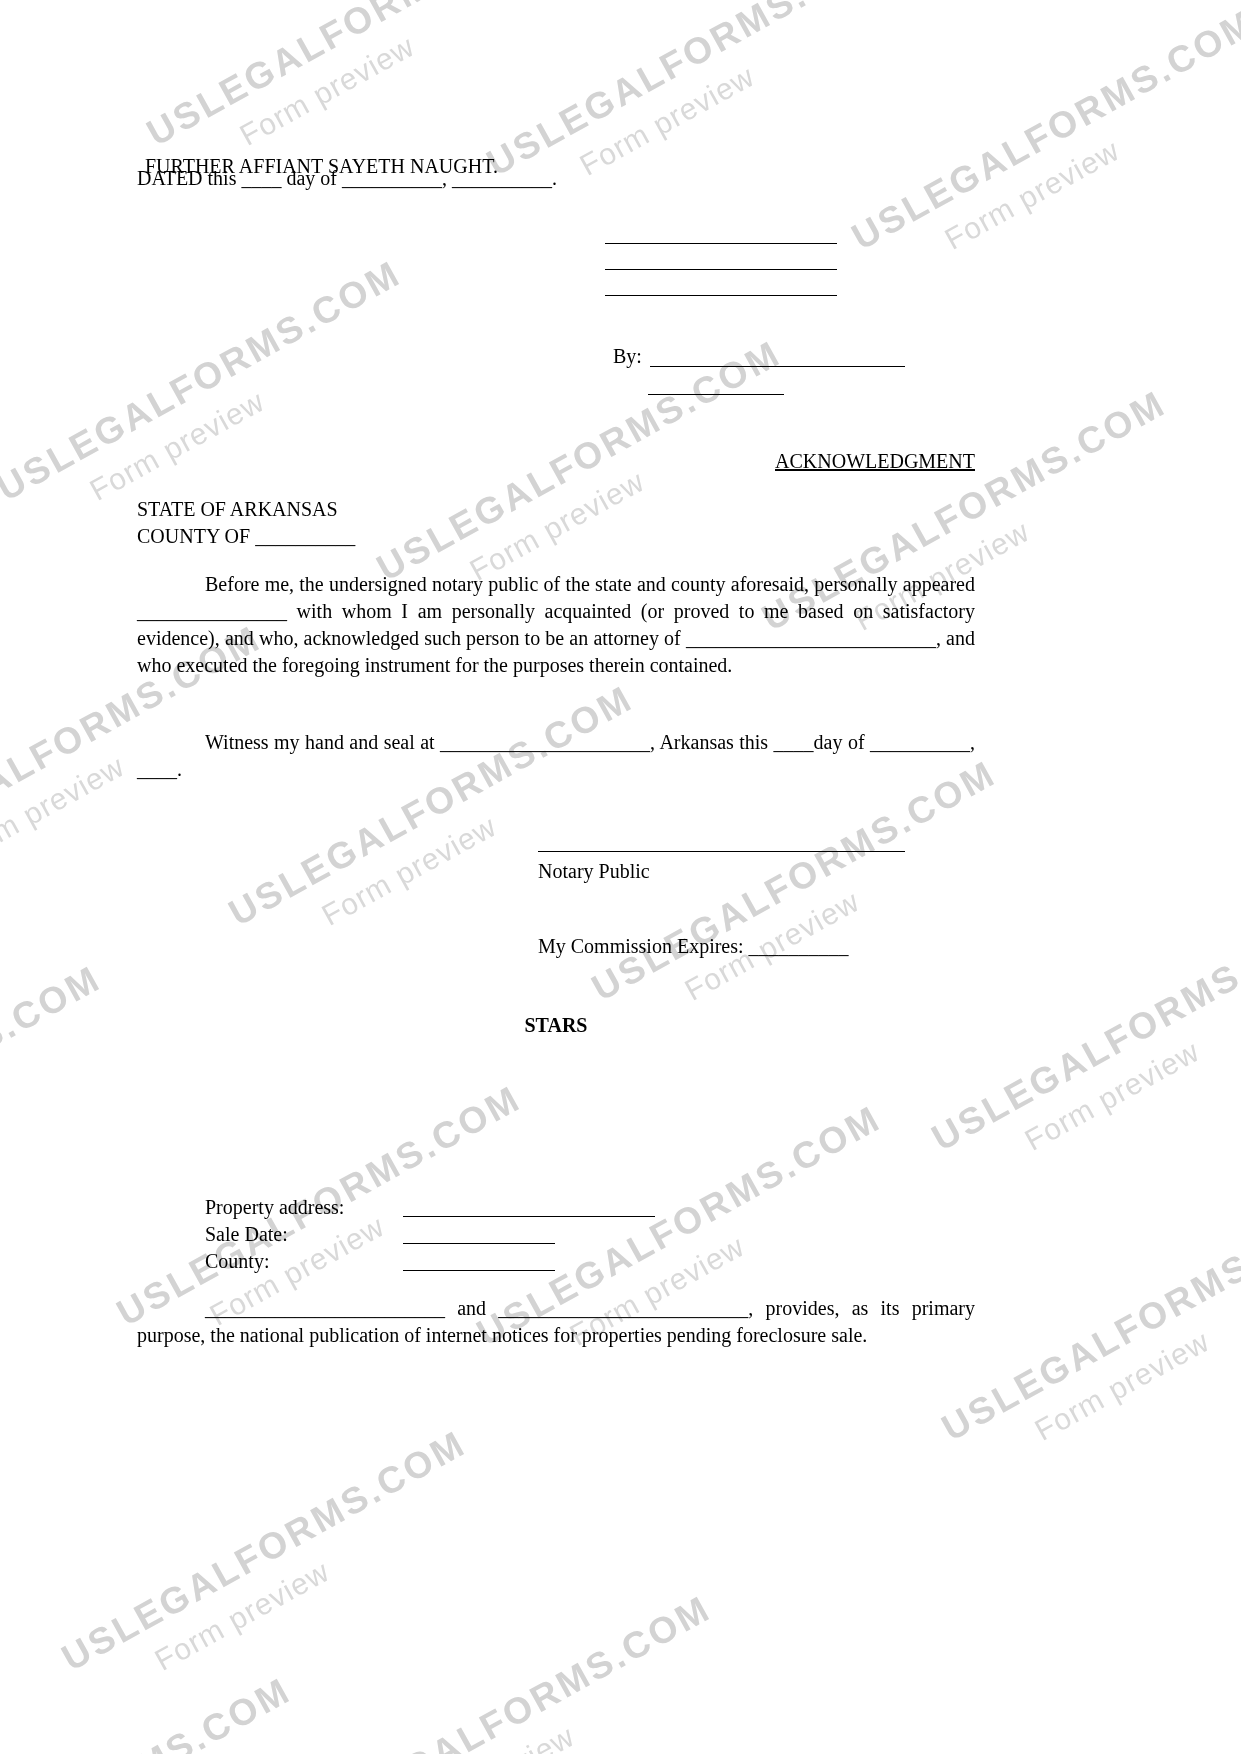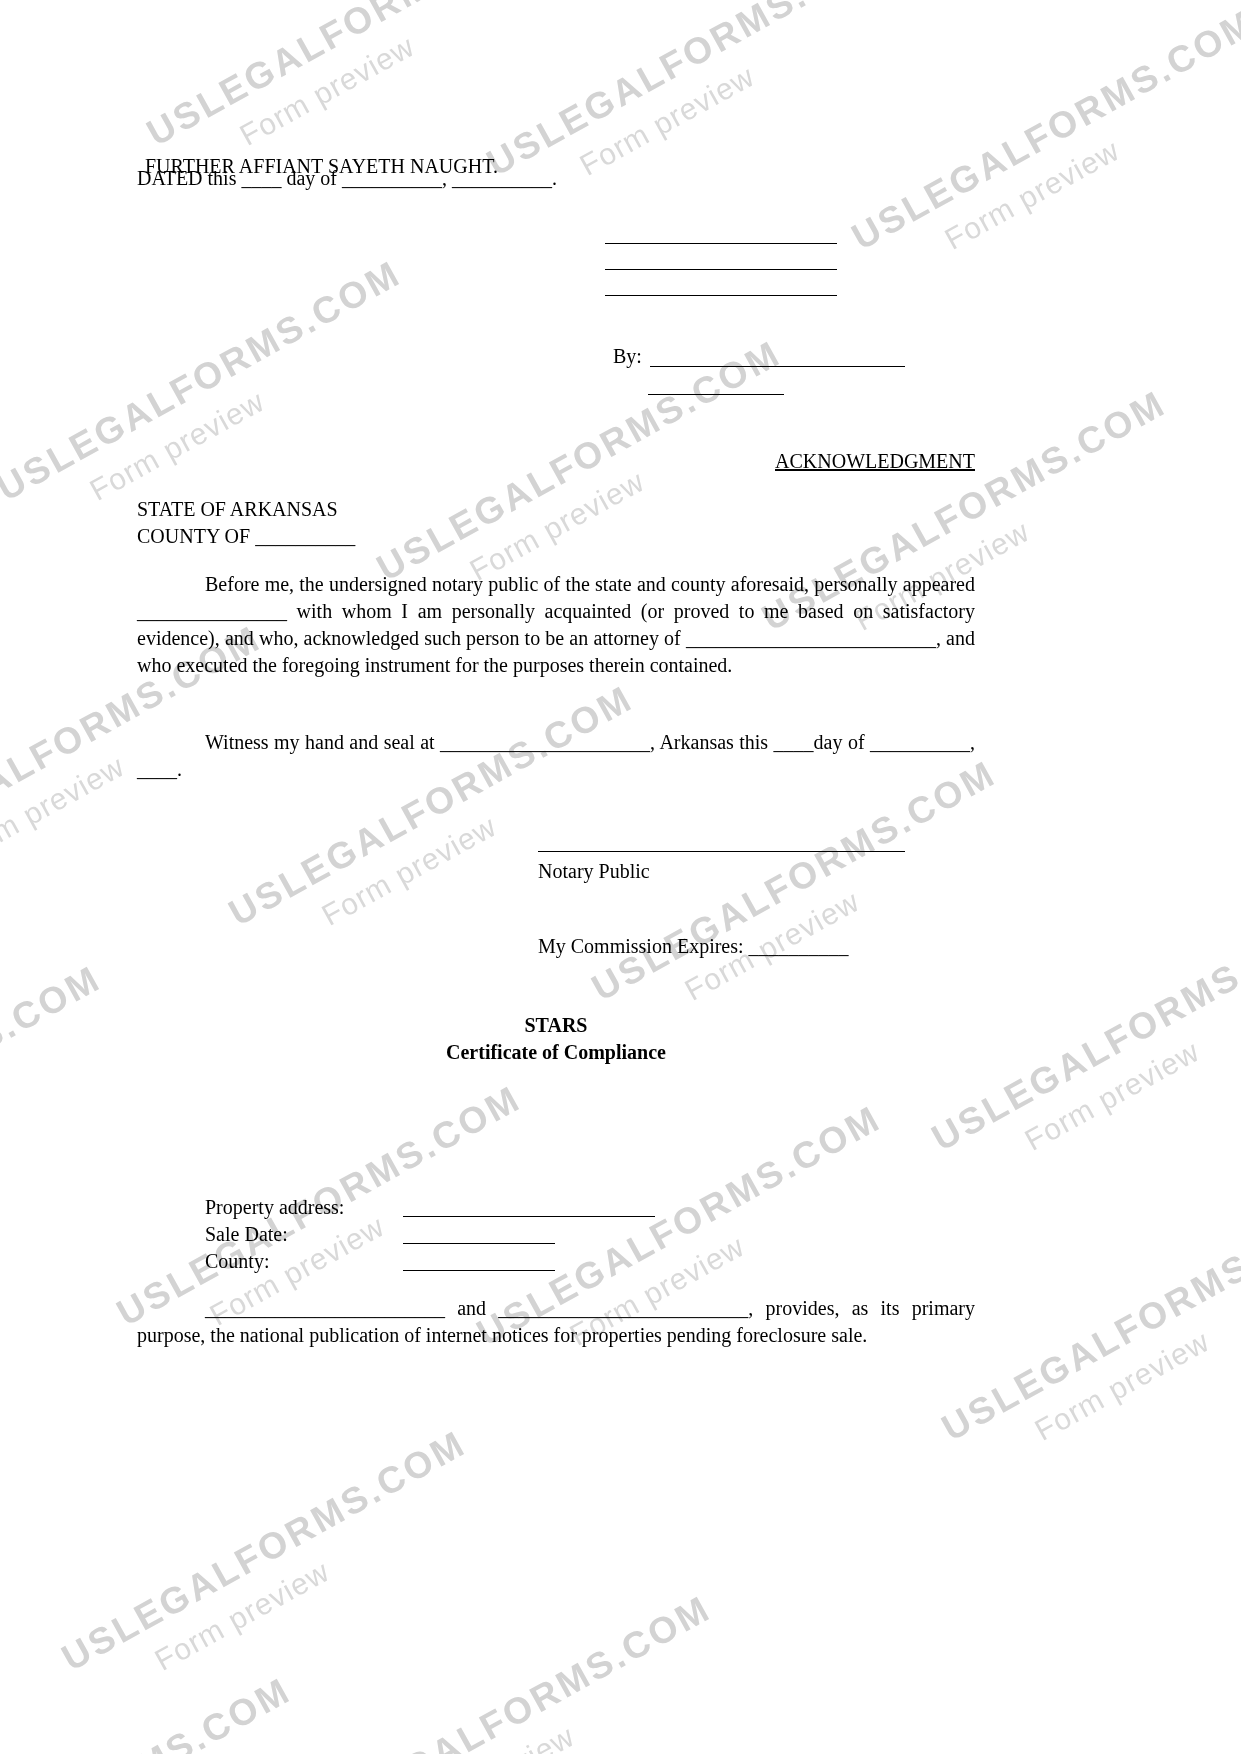--- a/index.html
+++ b/index.html
@@ -168,21 +168,20 @@
     <div class="para" style="top:571px;">Before me, the undersigned notary public of the state and county aforesaid, personally appeared _______________ with whom I am personally acquainted (or proved to me based on satisfactory evidence), and who, acknowledged such person to be an attorney of _________________________, and who executed the foregoing instrument for the purposes therein contained.</div>
 
     <div class="para" style="top:729px;">Witness my hand and seal at _____________________, Arkansas this ____day of __________, ____.</div>
 
     <div class="bline" style="left:538px; top:851px; width:367px;"></div>
     <div class="abs" style="left:538px; top:858px;">Notary Public</div>
 
     <div class="abs" style="left:538px; top:933px;">My Commission Expires: __________</div>
 
     <div class="centerblock bold" style="top:1012px;">STARS</div>
-    <div class="centerblock bold" style="top:1039px;">Certificate of Compliance</div>
 
 
     <div class="abs" style="left:205px; top:1194px;">Property address:</div>
     <div class="bline" style="left:403px; top:1216px; width:252px;"></div>
 
     <div class="abs" style="left:205px; top:1221px;">Sale Date:</div>
     <div class="bline" style="left:403px; top:1243px; width:152px;"></div>
 
     <div class="abs" style="left:205px; top:1248px;">County:</div>
     <div class="bline" style="left:403px; top:1270px; width:152px;"></div>

